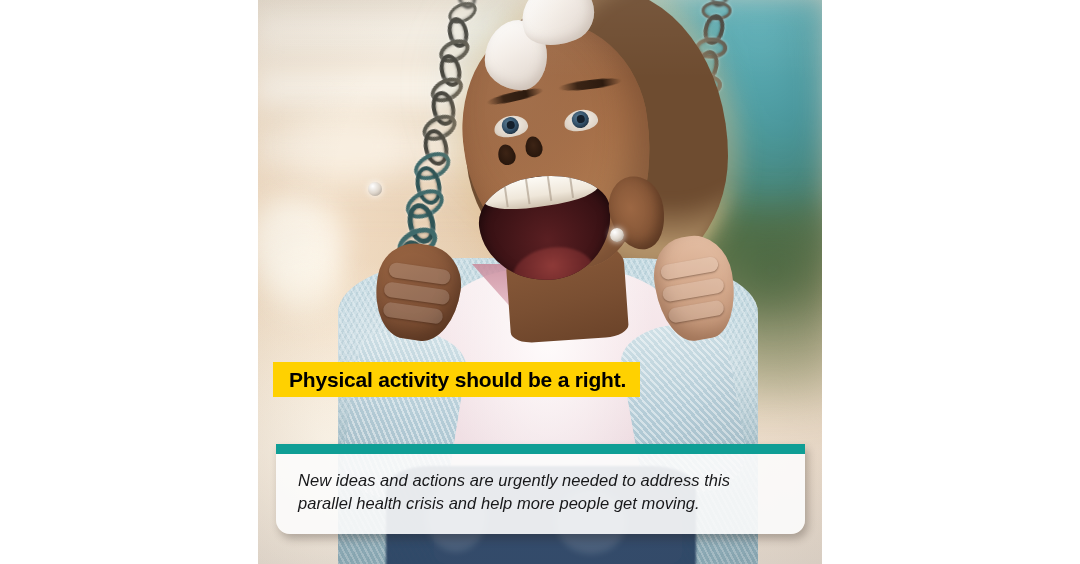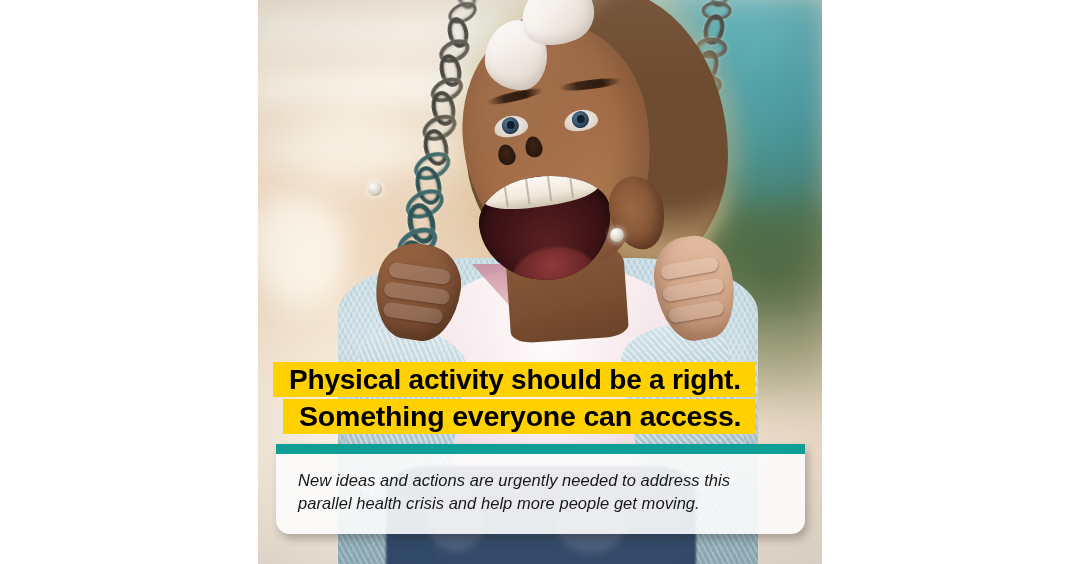--- a/index.html
+++ b/index.html
@@ -395,21 +395,21 @@
     font-weight: 700;
     letter-spacing: -0.2px;
     white-space: nowrap;
     display: flex;
     align-items: center;
   }
   .headline.line1 {
     left: 273px; top: 362px;
     height: 35px;
     padding: 0 14px 0 16px;
-    font-size: 28px;
+    font-size: 21px;
   }
   .headline.line2 {
     left: 283px; top: 399px;
     height: 35px;
     padding: 0 14px 0 16px;
     font-size: 28.5px;
   }
 
   
   .body-card {
@@ -573,21 +573,20 @@
         <div class="leg-fold" style="left:40px;  top:16px; width:60px; height:70px;"></div>
         <div class="leg-fold" style="left:170px; top:24px; width:70px; height:64px;"></div>
       </div>
     </div>
 
     <div class="vignette-blur"></div>
   </div>
 
   <div class="headline line1">Physical activity should be a right.</div>
 
-  <div class="headline line2">Something everyone can access.</div>
 
   <div class="body-card">
     <div class="card-bar"></div>
     <div class="card-body">
       <div class="card-text">New ideas and actions are urgently needed to address this parallel health crisis and help more people get moving.</div>
     </div>
   </div>
 
 </div>
 

